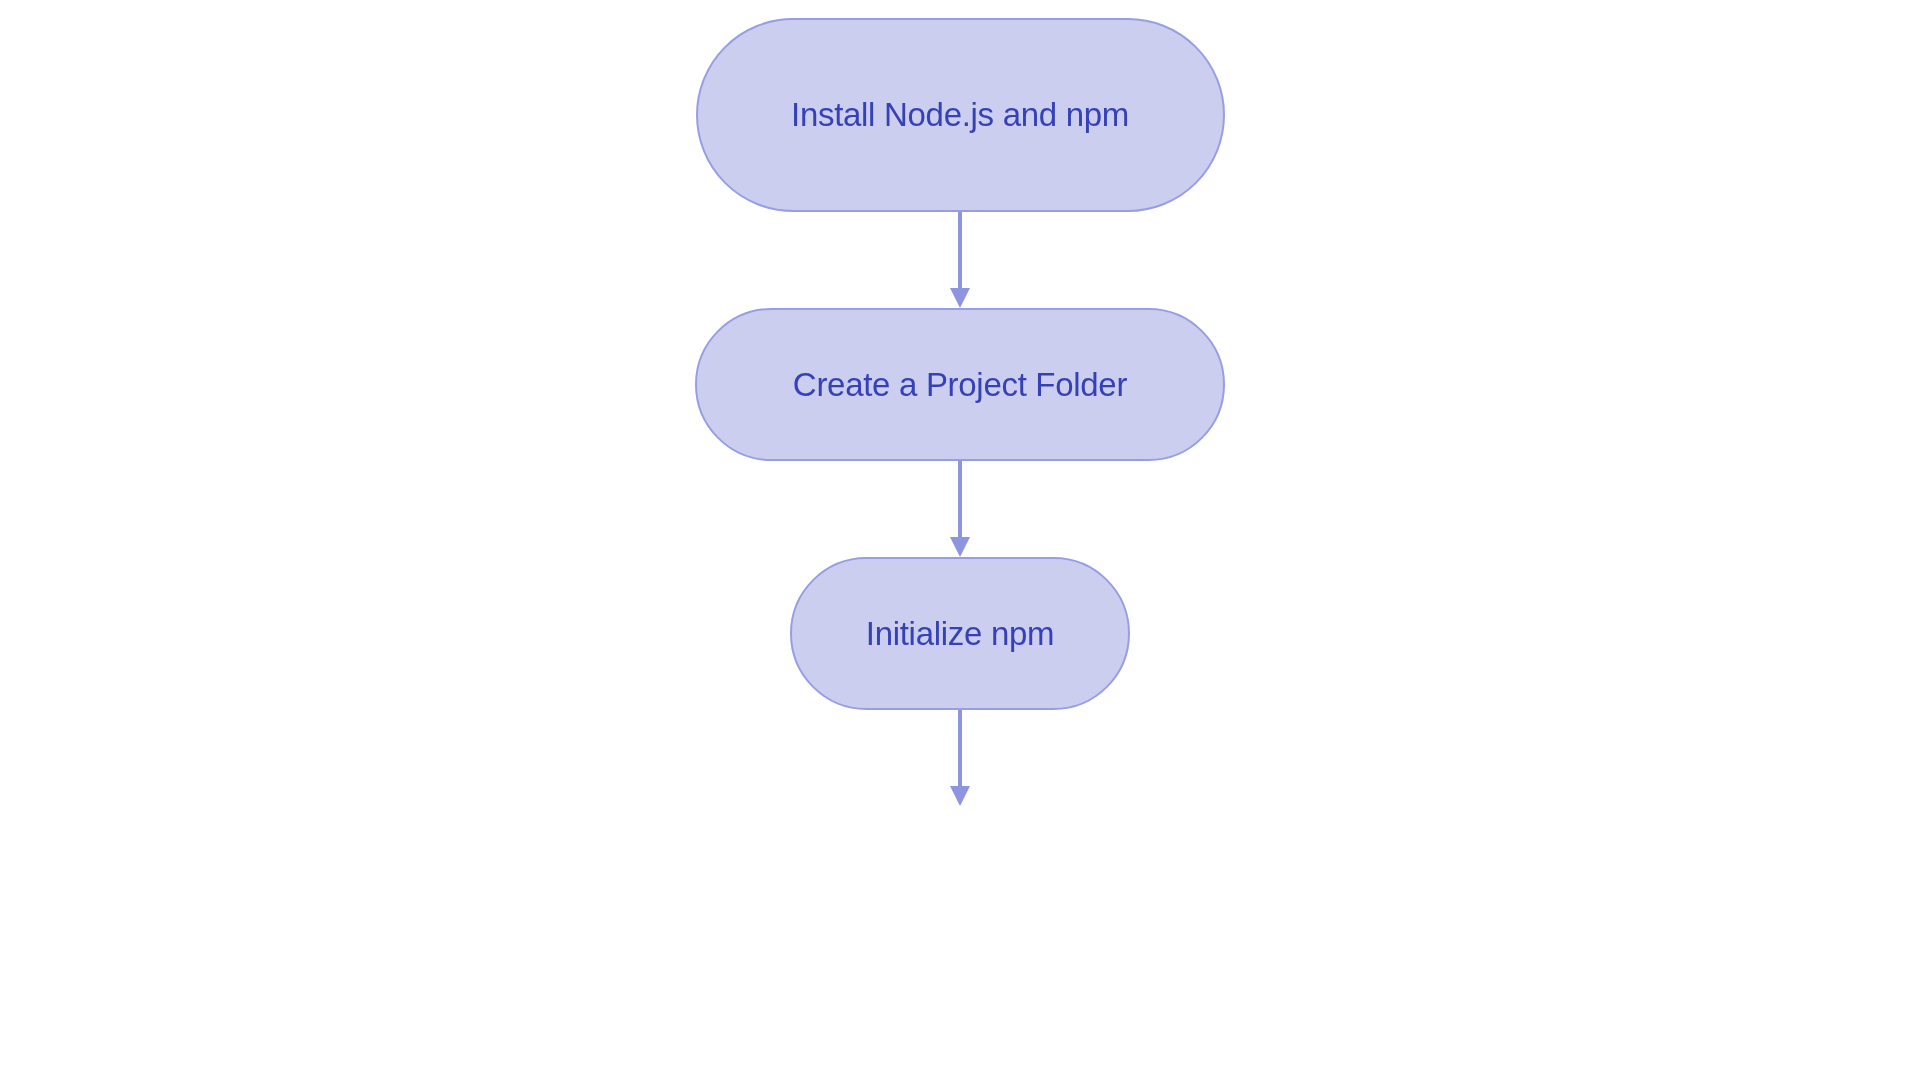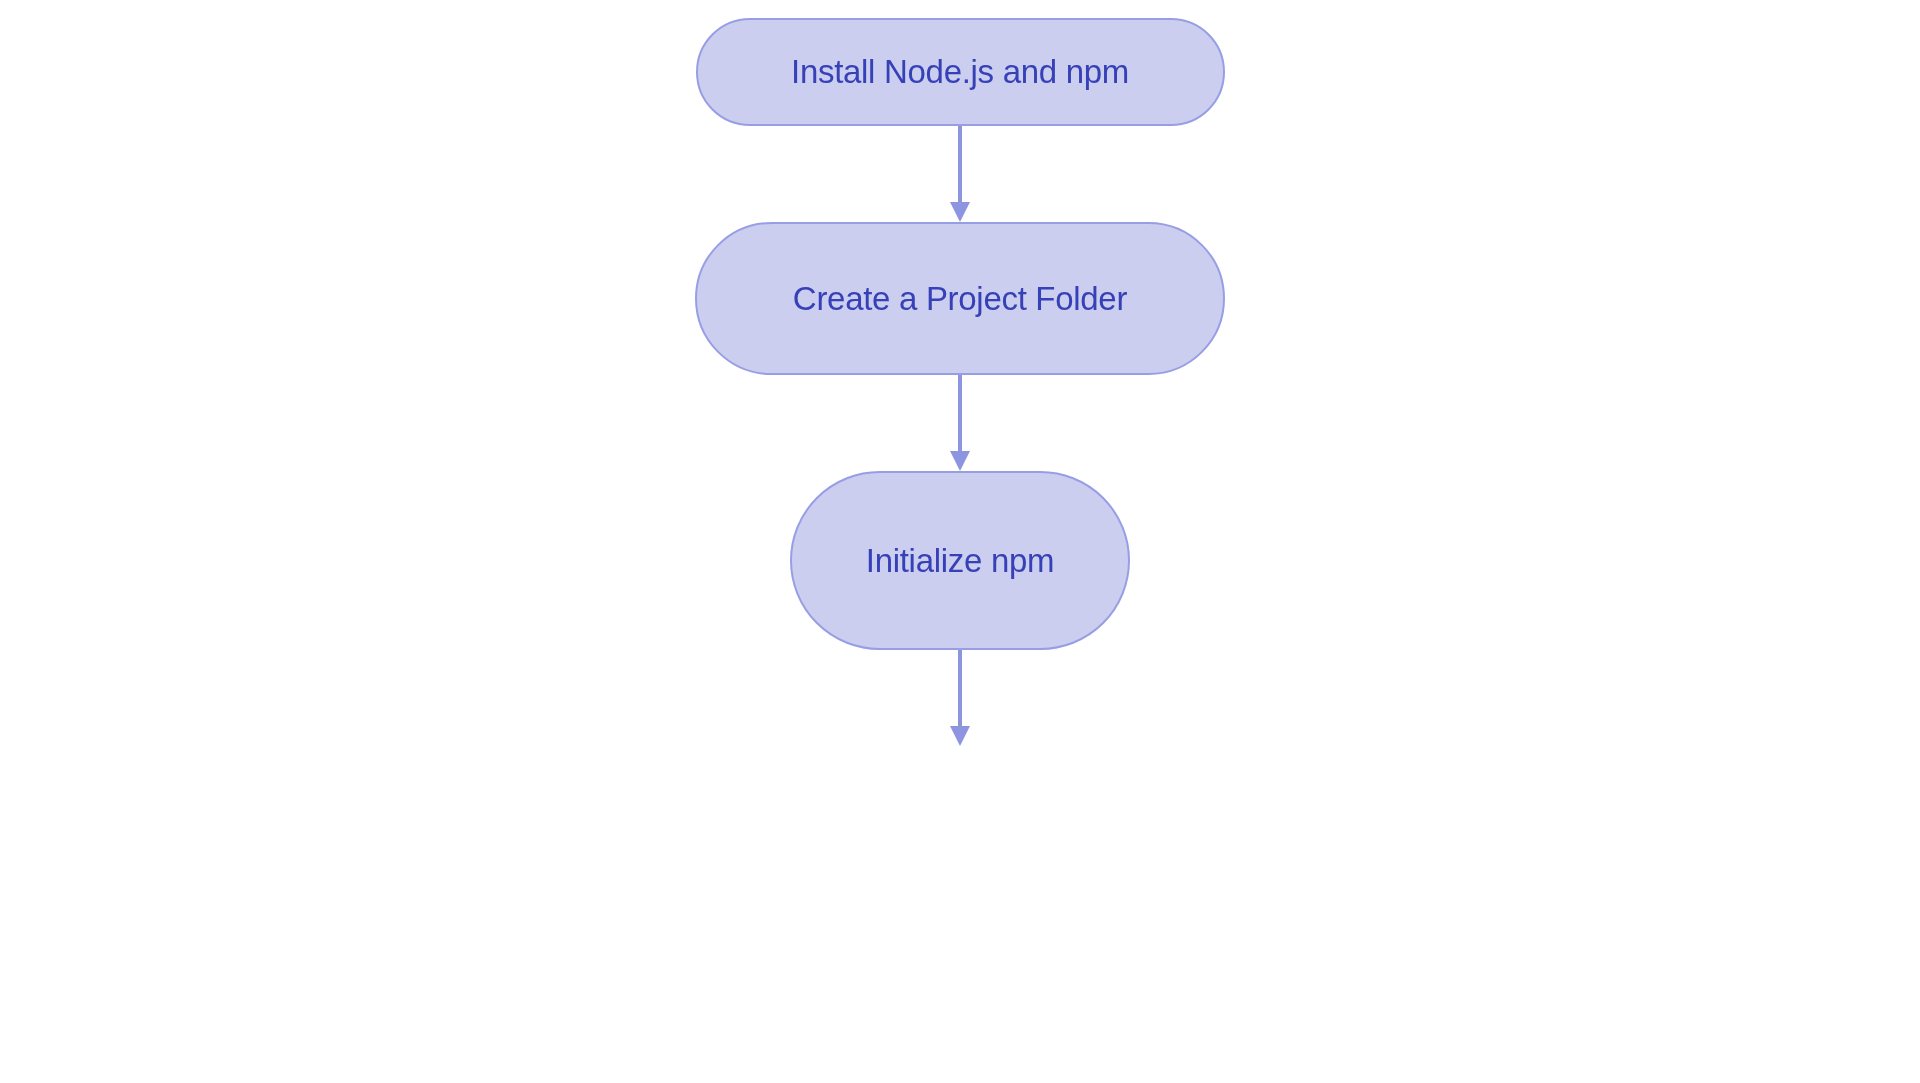--- a/index.html
+++ b/index.html
@@ -25,23 +25,23 @@
     border-radius: 999px;
     color: #3641b7;
     font-size: 33px;
     font-weight: 400;
     display: flex;
     align-items: center;
     justify-content: center;
     white-space: nowrap;
     letter-spacing: -0.3px;
   }
-  .node-1 { width: 529px; height: 108px; }
+  .node-1 { width: 529px; height: 194px; }
   .node-2 { width: 530px; height: 153px; align-items: center; }
-  .node-3 { width: 340px; height: 179px; }
+  .node-3 { width: 340px; height: 153px; }
   .node-4 { width: 310px; height: 150px; }
   .arrow {
     display: flex;
     flex-direction: column;
     align-items: center;
   }
   .arrow svg { display: block; }
 </style>
 </head>
 <body>

